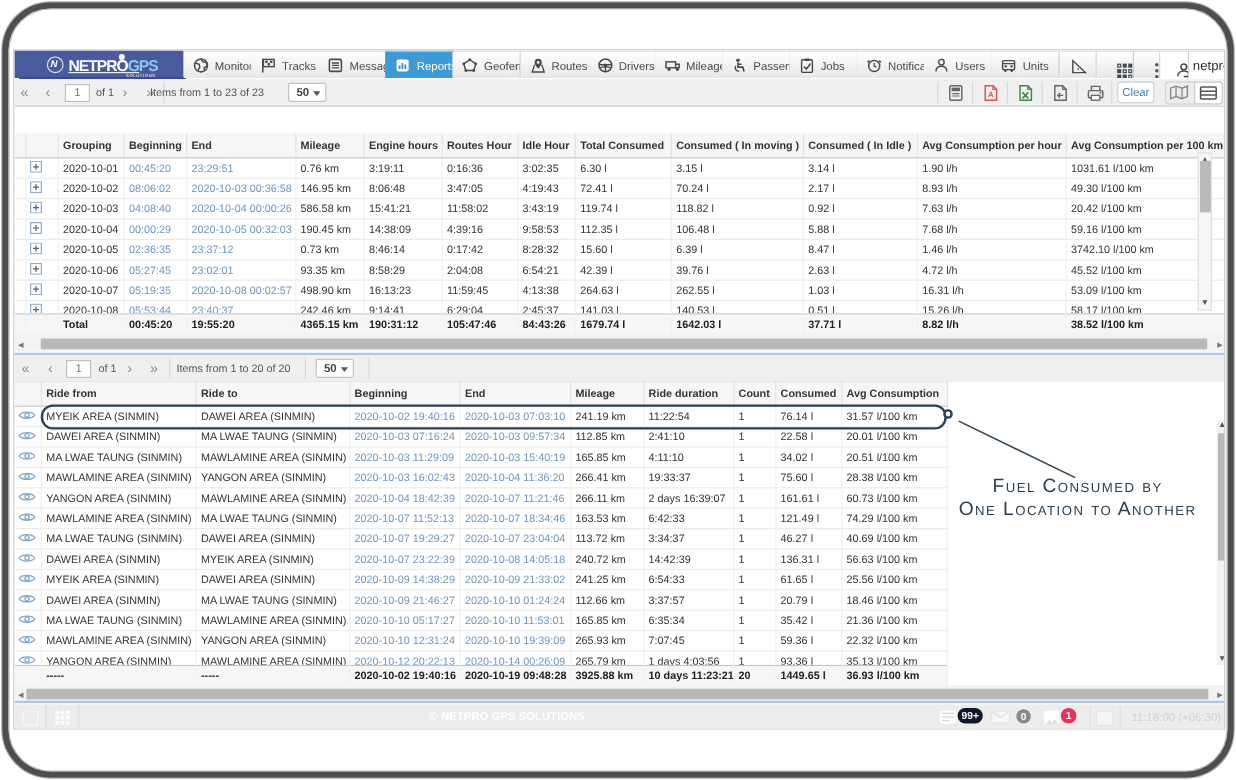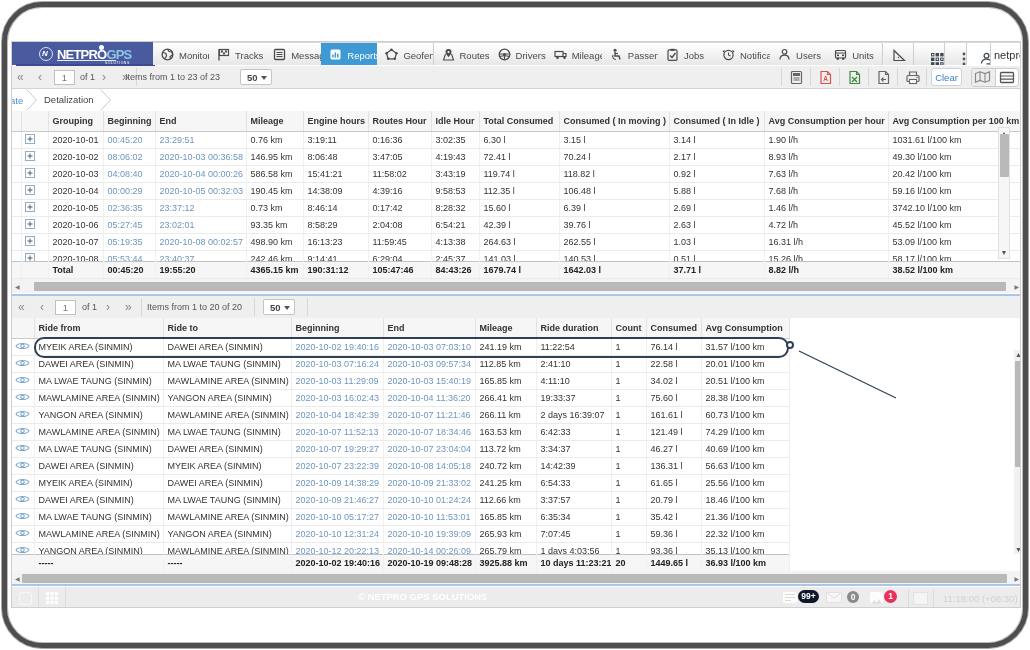--- a/index.html
+++ b/index.html
@@ -250,30 +250,20 @@
 <span class="abs" style="left:962px;top:4px"><svg width="17" height="14" viewBox="0 0 17 14">
           <path d="M1.5 3.5 L6 1.8 L11 3.5 L15.5 1.8 V10.5 L11 12.2 L6 10.5 L1.5 12.2 Z" fill="none" stroke="#888" stroke-width="1.2"></path>
           <path d="M6 1.8 V10.5 M11 3.5 V12.2" stroke="#888" stroke-width="1.1"></path>
         </svg></span>
 <span class="abs" style="left:983px;top:2px;width:1px;height:18px;background:#ccc"></span>
 <span class="abs" style="left:987px;top:5px"><svg width="16" height="13" viewBox="0 0 16 13">
           <rect x="1.5" y="1.5" width="13" height="10" rx="1" fill="none" stroke="#555" stroke-width="1.3"></rect>
           <path d="M1.5 5 H14.5 M1.5 8.2 H14.5" stroke="#555" stroke-width="1.2"></path>
         </svg></span>
 </div>
-<div class="abs" style="left:0;top:47px;width:1010px;height:22px;background:#fff">
-<span class="abs" style="left:-2px;top:6px;color:#4a90d2;font-size:9.5px">ate</span>
-<span class="abs" style="left:14px;top:0"><svg width="12" height="22" viewBox="0 0 12 22">
-          <path d="M0.5 0.5 L10.5 11 L0.5 21.5" fill="none" stroke="#c9c9c9" stroke-width="1"></path>
-        </svg></span>
-<span class="abs" style="left:32px;top:5px;color:#444;font-size:9.5px">Detalization</span>
-<span class="abs" style="left:88px;top:0"><svg width="12" height="22" viewBox="0 0 12 22">
-          <path d="M0.5 0.5 L10.5 11 L0.5 21.5" fill="none" stroke="#c9c9c9" stroke-width="1"></path>
-        </svg></span>
-</div>
 <div class="abs" style="left:0;top:69px;width:1010px;height:150px;overflow:hidden">
 <table style="width:1010px">
         <colgroup>
           <col style="width:9px">
           <col style="width:27px">
           <col style="width:55px">
           <col style="width:52px">
           <col style="width:91px">
           <col style="width:57px">
           <col style="width:65px">
@@ -386,21 +376,21 @@
               </svg></td>
             <td>2020-10-05</td>
             <td class="blue">02:36:35</td>
             <td class="blue">23:37:12</td>
             <td>0.73 km</td>
             <td>8:46:14</td>
             <td>0:17:42</td>
             <td>8:28:32</td>
             <td>15.60 l</td>
             <td>6.39 l</td>
-            <td>2.69 l</td>
+            <td>8.47 l</td>
             <td>1.46 l/h</td>
             <td>3742.10 l/100 km</td>
           </tr>
 <tr>
             <td style="padding-left:0"><span style="color:#5b9bd5;font-size:9px;margin-left:-6px;display:inline-block">❯</span></td>
             <td style="padding:0 0 0 3px"><svg width="10" height="10" viewBox="0 0 10 10">
                 <rect x="0.5" y="0.5" width="9" height="9" fill="#fbfdff" stroke="#93aec6" stroke-width="1"></rect>
                 <path d="M2.5 5 H7.5 M5 2.5 V7.5" stroke="#53606c" stroke-width="1"></path>
               </svg></td>
             <td>2020-10-06</td>
@@ -781,20 +771,21 @@
 <div class="vscroll" style="left:1002px;top:308px;width:9px;height:204px;border:none;background:#f1f1f1">
       <span class="varr" style="top:1px">▲</span>
       <span class="varr" style="bottom:1px">▼</span>
       <div class="vthumb" style="top:11px;height:106px;width:7px"></div>
     </div>
 <div class="abs" style="left:22px;top:295px;width:755px;height:21px;border:2px solid #2e4053;border-radius:10px"></div>
 <div class="abs" style="left:774px;top:299px;width:8px;height:8px;border:2px solid #2e4053;border-radius:50%;background:#fff"></div>
 <div class="abs" style="left:785px;top:307px"><svg width="102" height="52" viewBox="0 0 102 52">
         <path d="M2 2 L99 49" stroke="#2e4053" stroke-width="1.2" fill="none"></path>
       </svg></div>
+<div class="abs" style="left:775px;top:354px;width:222px;text-align:center;color:#2b3f4f;font-size:16px;font-variant:small-caps;letter-spacing:1.2px;line-height:19px">Fuel Consumed by<br>One Location to Another</div>
 <div class="scrollh" style="top:529px;height:13px">
       <span class="la" style="left:3px">◀</span>
       <span class="ra" style="right:3px">▶</span>
       <div class="thumb" style="left:10px;width:985px"></div>
     </div>
 <div class="blueline" style="top:542px"></div>
 <div class="statusbar">
 <span class="abs" style="left:0;top:0;width:27px;height:22px;border-right:1px solid #dcdcdc"></span>
 <span class="abs" style="left:27px;top:0;width:27px;height:22px;border-right:1px solid #dcdcdc"></span>
 <span class="abs" style="left:7px;top:4.5px;width:13px;height:13px;border:1.5px solid #fafafa;border-radius:3px;opacity:0.9"></span>

